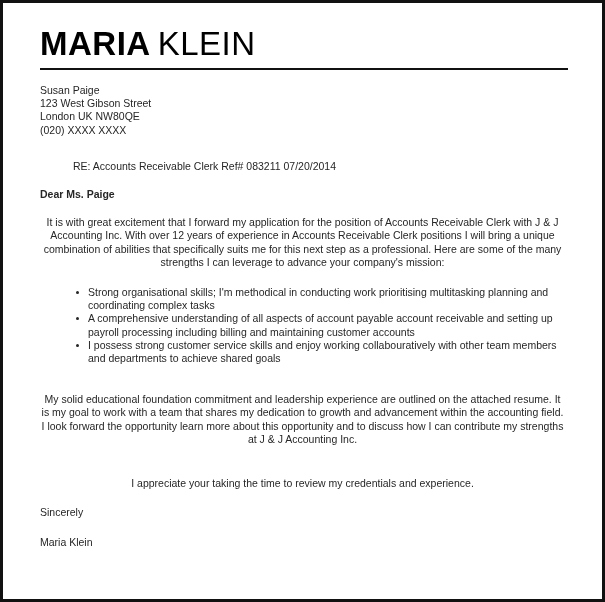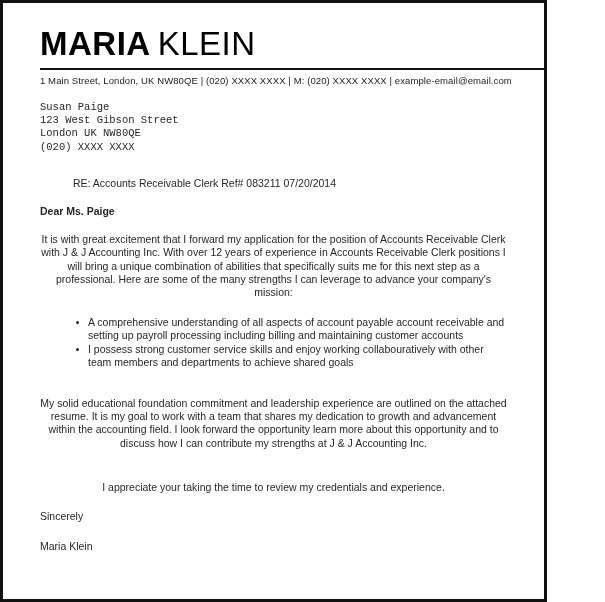--- a/index.html
+++ b/index.html
@@ -5,21 +5,21 @@
   html, body {
     margin: 0;
     padding: 0;
     background: #ffffff;
   }
   body {
     font-family: "Liberation Sans", sans-serif;
   }
   .page {
     position: relative;
-    width: 547px;
+    width: 605px;
     height: 602px;
     box-sizing: border-box;
     background: #ffffff;
     border: 3px solid #111111;
     overflow: hidden;
   }
   .inner {
     position: absolute;
     left: 0;
     top: 0;
@@ -69,21 +69,20 @@
     color: #262626;
     font-size: 10.5px;
     line-height: 13.2px;
     max-width: 528px;
   }
   .addr-block {
     margin: 0 0 0 0;
   }
   .addr-line {
     display: block;
-    font-family: Liberation Mono, monospace;
   }
   .subject-line {
     margin-top: 23px;
     padding-left: 33px;
   }
   .salutation {
     margin-top: 15px;
     font-weight: bold;
   }
   .para {
@@ -128,39 +127,39 @@
 <body>
 
 <div class="page">
   <div class="inner">
 
     <div class="letterhead">
       <div class="name-line">
         <span class="name-first">MARIA</span><span class="name-last">KLEIN</span>
       </div>
       <div class="rule"></div>
-      <div class="contact-line">1 Main Street, London, UK NW80QE  |  (020) XXXX XXXX  |  M: (020) XXXX XXXX  |  example-email@email.com</div>
     </div>
 
     <div class="letter-body">
 
       <div class="addr-block">
         <span class="addr-line">Susan Paige</span>
         <span class="addr-line">123 West Gibson Street</span>
         <span class="addr-line">London UK NW80QE</span>
         <span class="addr-line">(020) XXXX XXXX</span>
       </div>
 
       <div class="subject-line">RE: Accounts Receivable Clerk Ref# 083211 07/20/2014</div>
 
       <div class="salutation">Dear Ms. Paige</div>
 
       <div class="para">It is with great excitement that I forward my application for the position of Accounts Receivable Clerk with J &amp; J Accounting Inc. With over 12 years of experience in Accounts Receivable Clerk positions I will bring a unique combination of abilities that specifically suits me for this next step as a professional. Here are some of the many strengths I can leverage to advance your company's mission:</div>
 
       <ul class="bullets">
+        <li>Strong organisational skills; I'm methodical in conducting work prioritising multitasking planning and coordinating complex tasks</li>
         <li>A comprehensive understanding of all aspects of account payable account receivable and setting up payroll processing including billing and maintaining customer accounts</li>
         <li>I possess strong customer service skills and enjoy working collabouratively with other team members and departments to achieve shared goals</li>
       </ul>
 
       <div class="para para-closing">My solid educational foundation commitment and leadership experience are outlined on the attached resume. It is my goal to work with a team that shares my dedication to growth and advancement within the accounting field. I look forward the opportunity learn more about this opportunity and to discuss how I can contribute my strengths at J &amp; J Accounting Inc.</div>
 
       <div class="para para-thanks">I appreciate your taking the time to review my credentials and experience.</div>
 
       <div class="closing-word">Sincerely</div>
 

